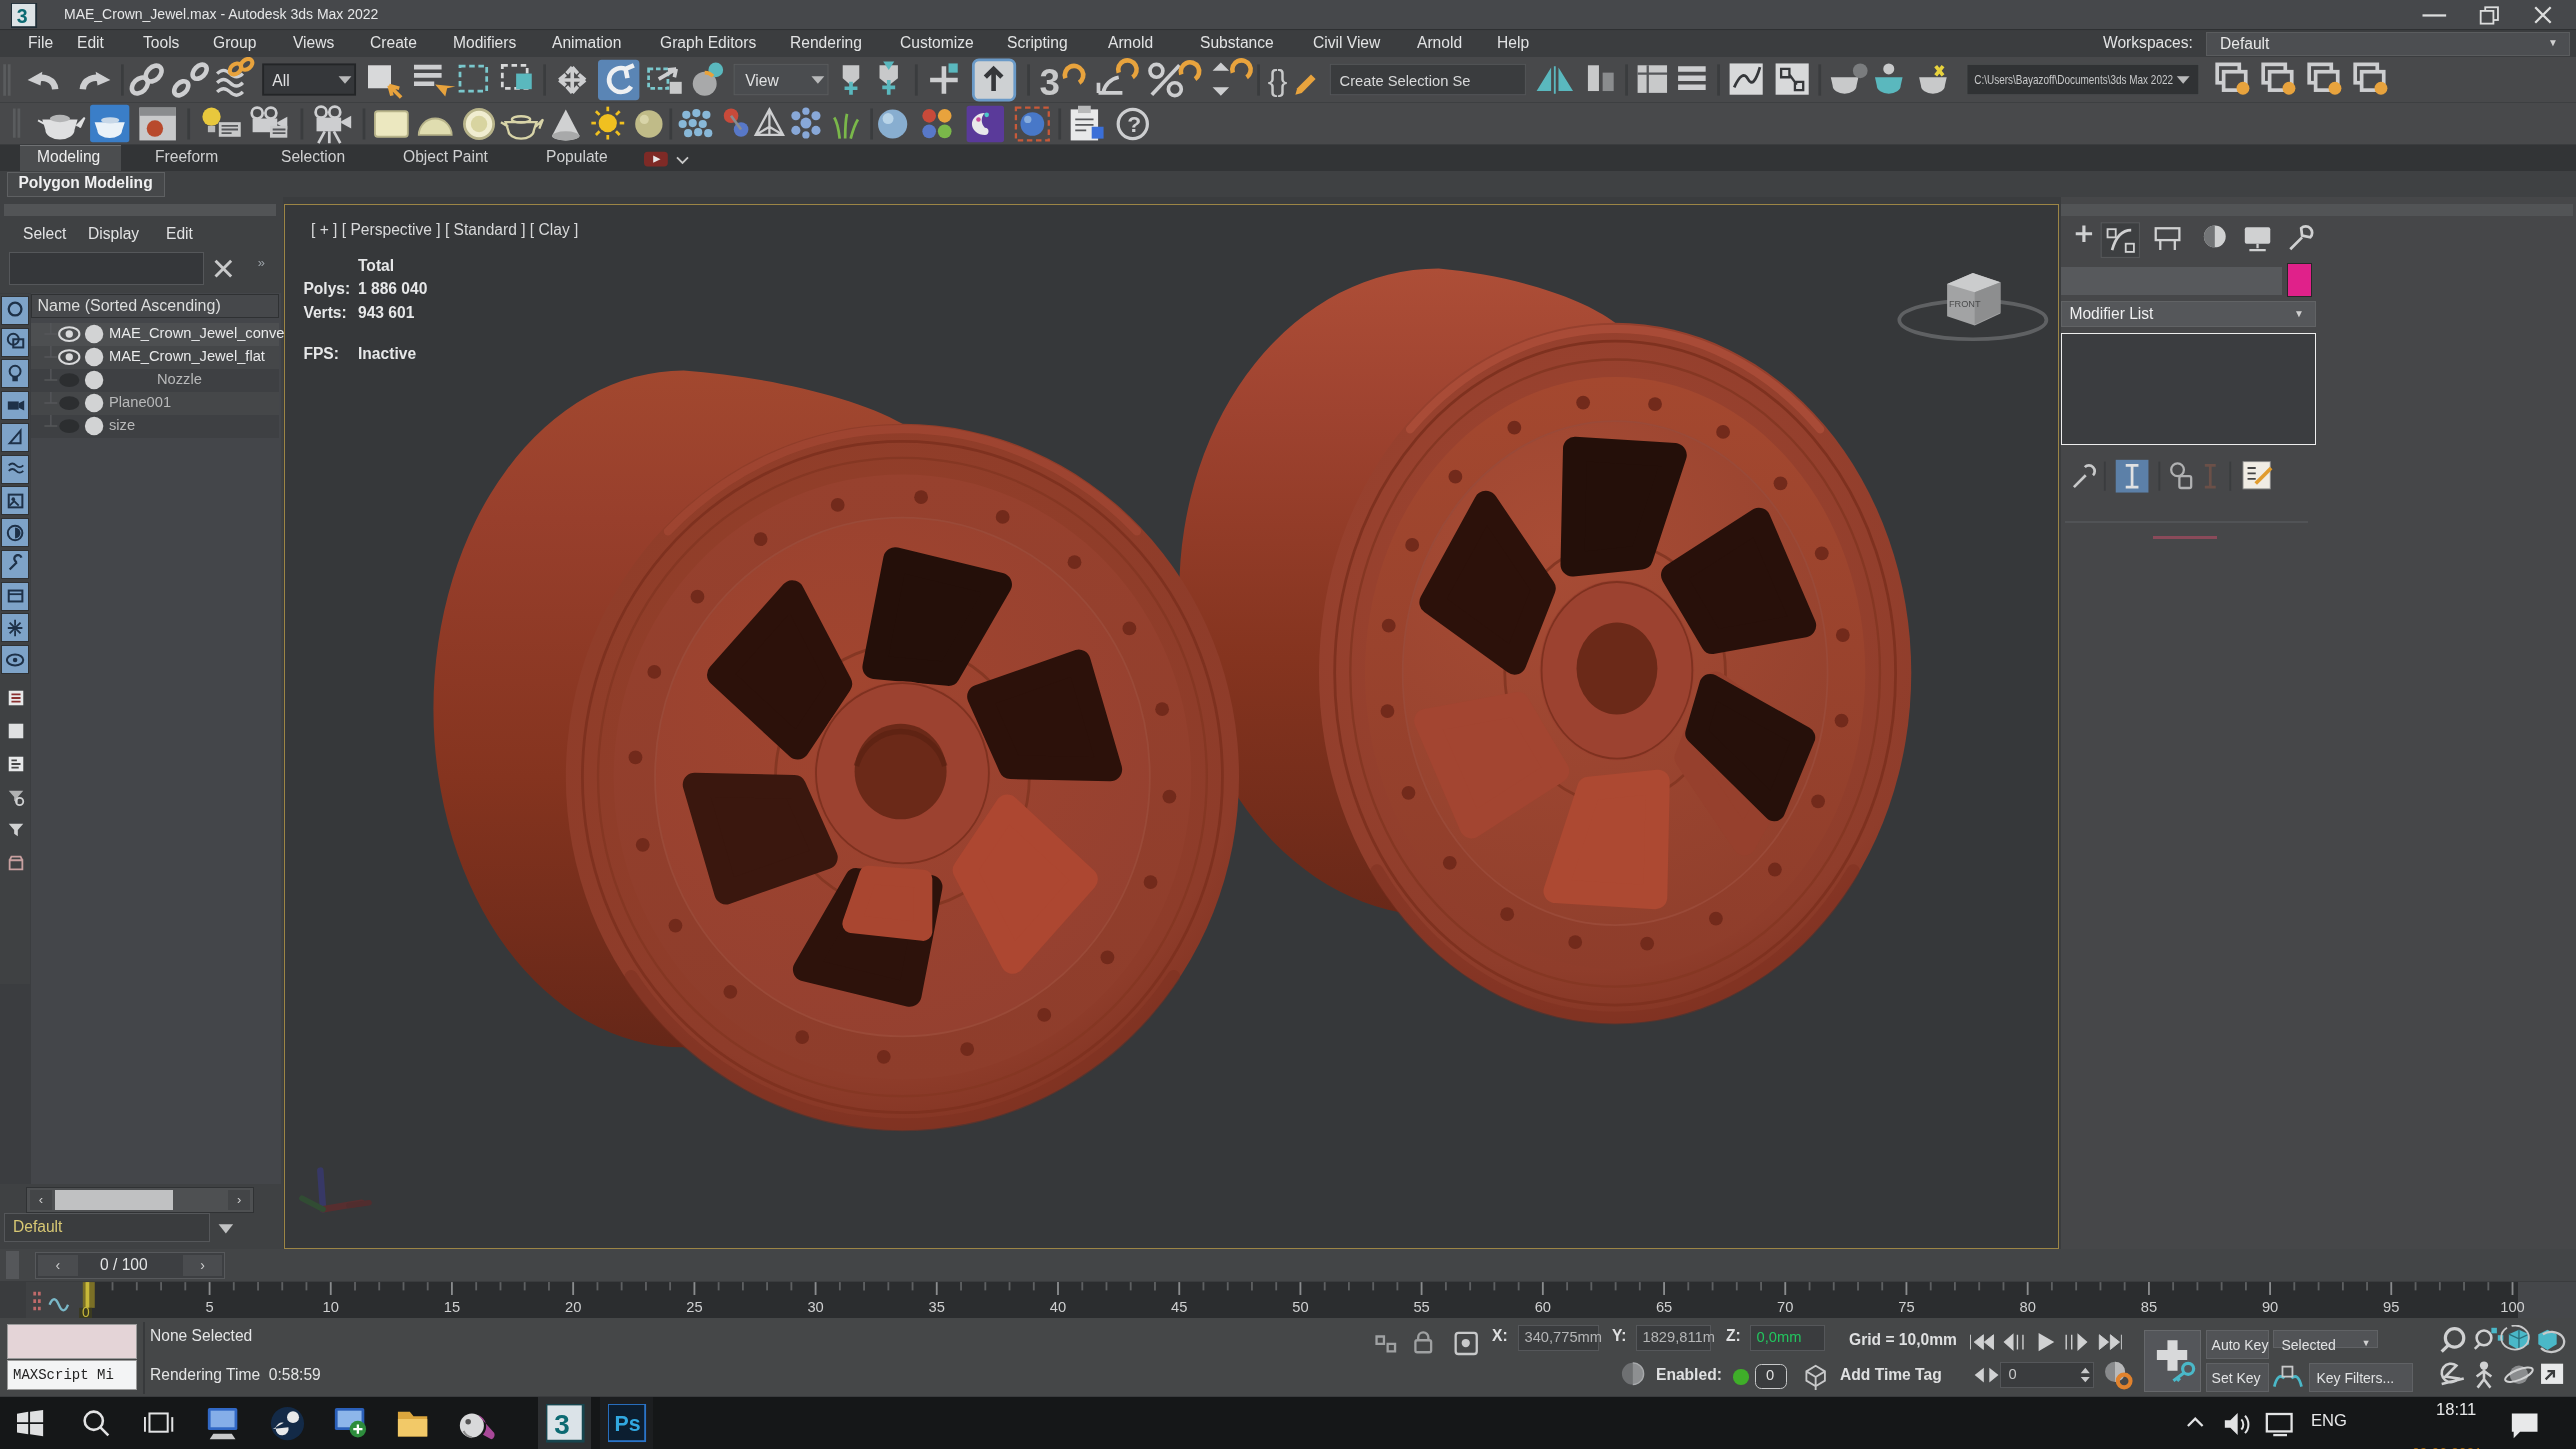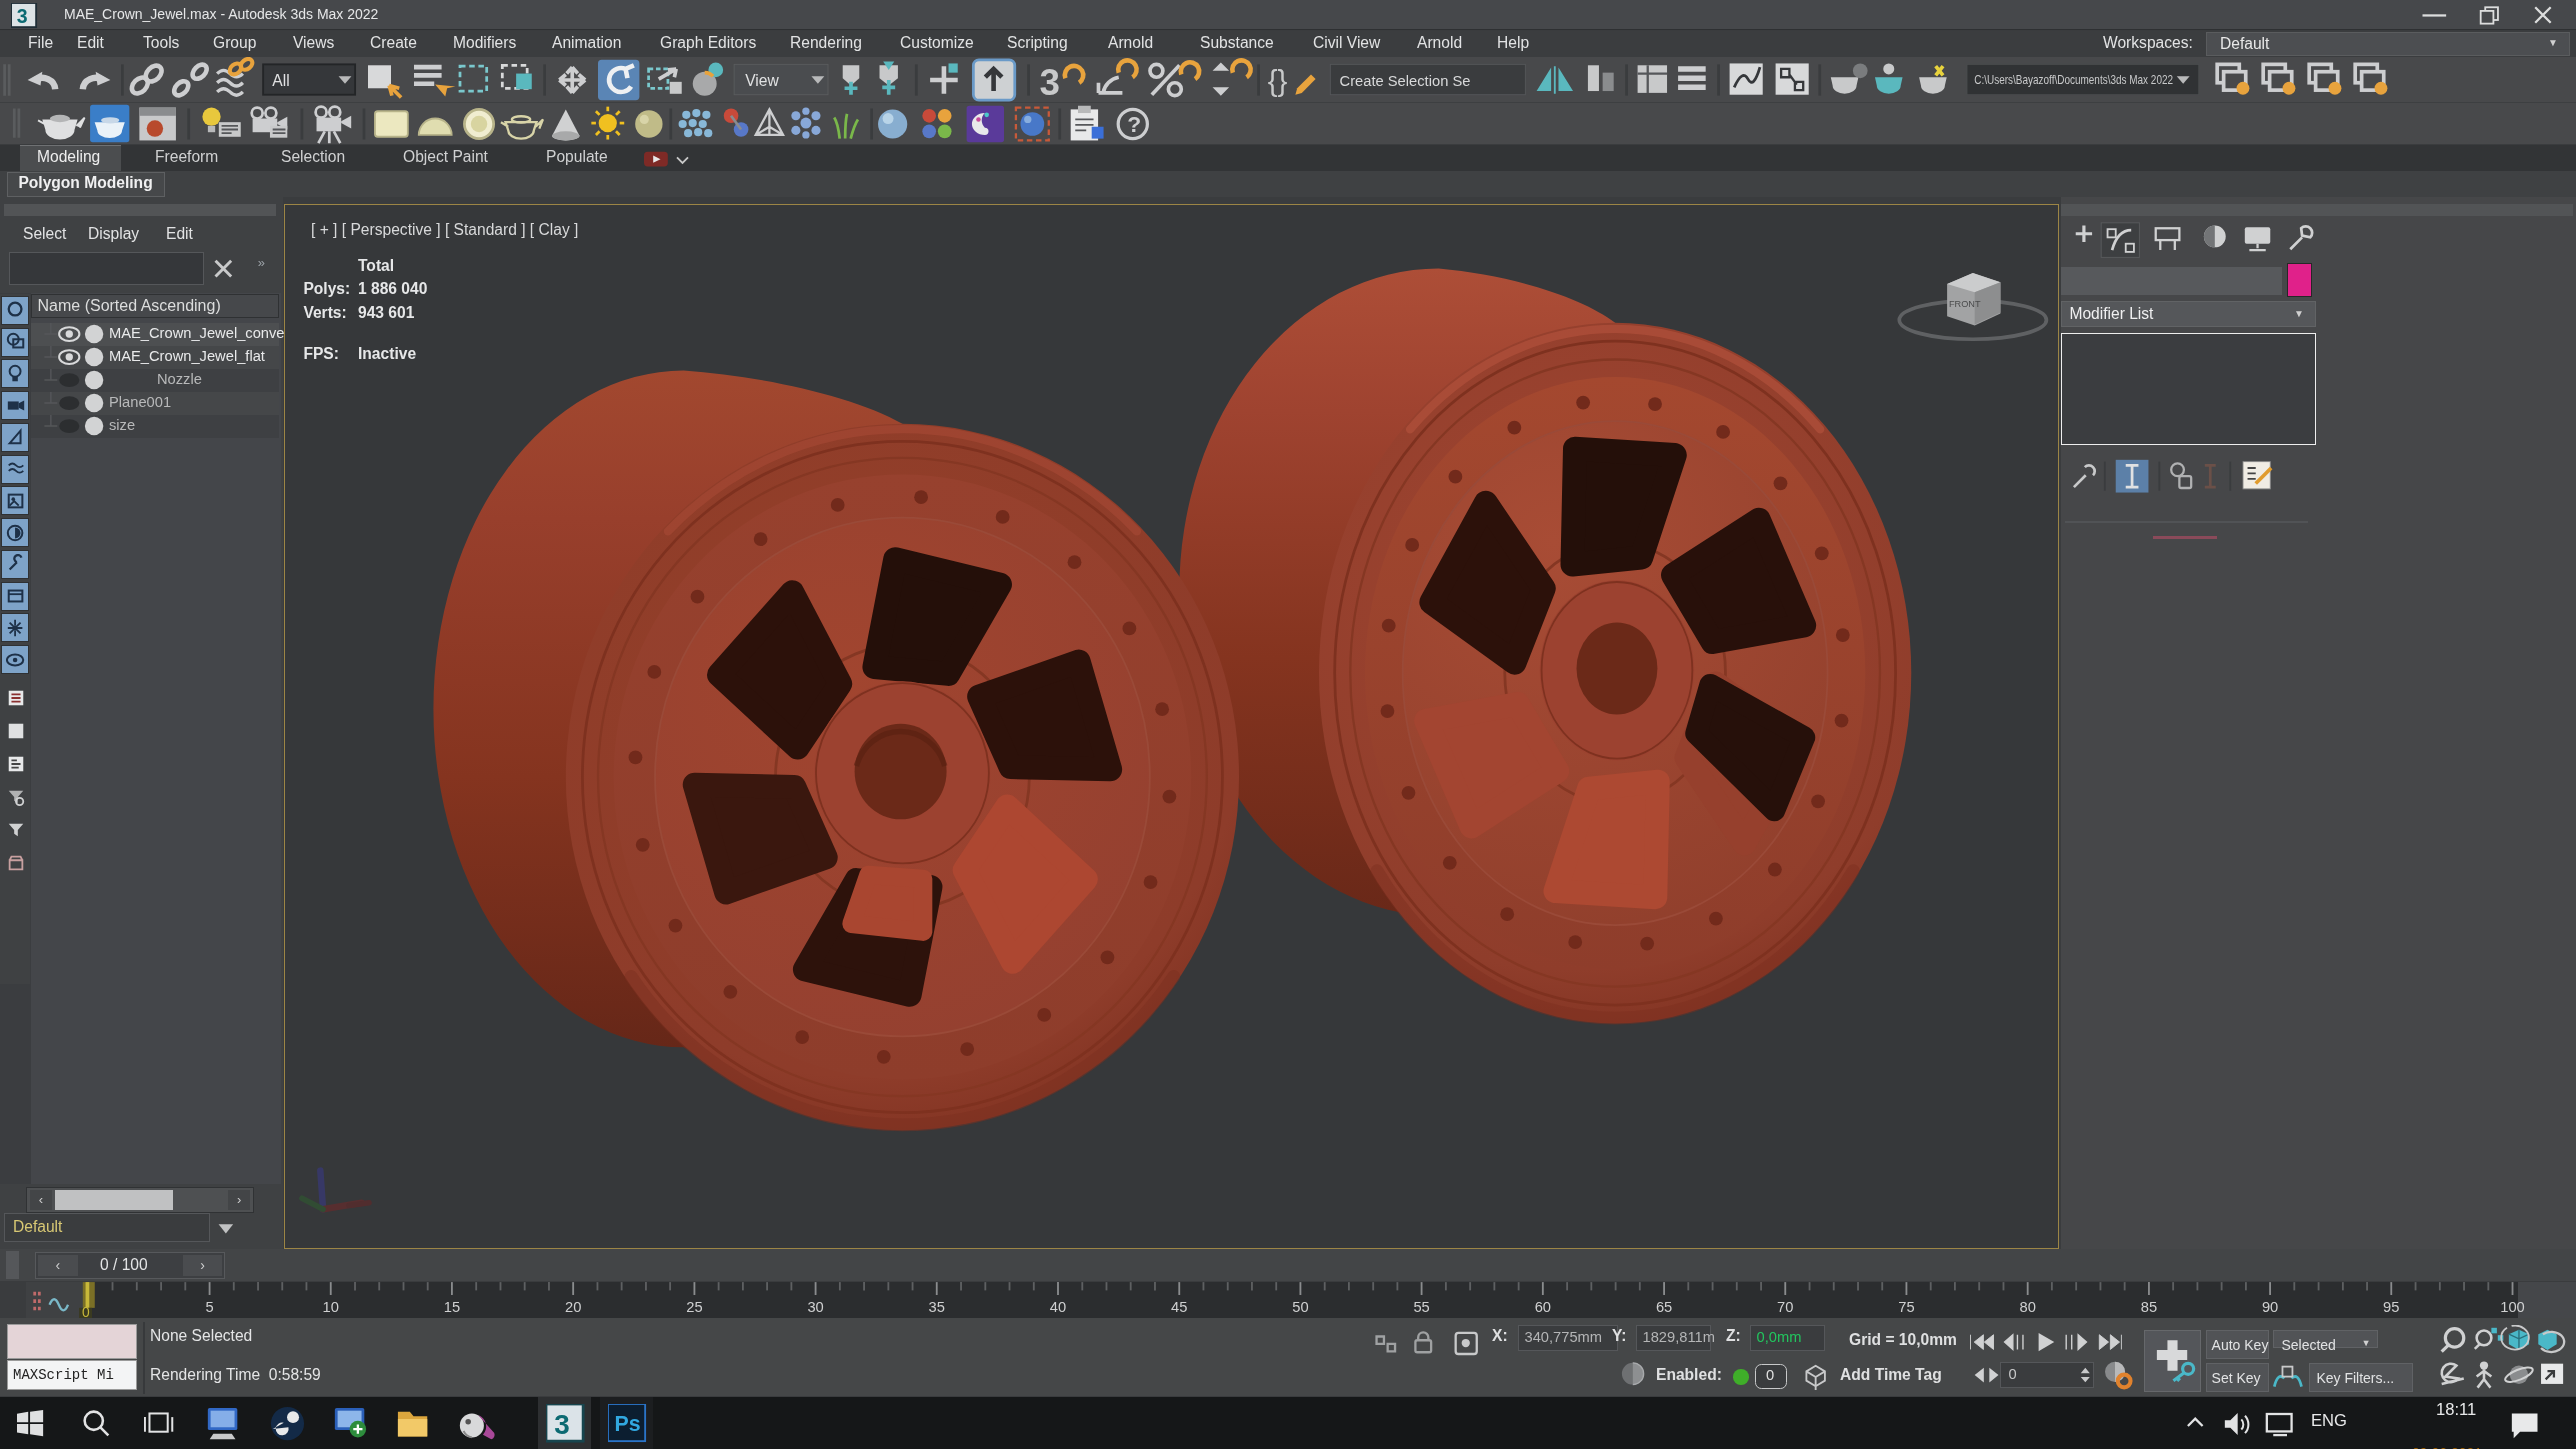--- a/index.html
+++ b/index.html
@@ -761,21 +761,21 @@
  <svg class="abs" style="left:1371px;top:11px" width="74" height="28" viewBox="0 0 80 30">
       <path d="M6,8 h8 v8 h-8 Z M18,16 h8 v8 h-8 Z" fill="none" stroke="#9fa1a2" stroke-width="2.5"></path>
       <rect x="48" y="12" width="17" height="13" rx="2" fill="none" stroke="#9fa1a2" stroke-width="2.5"></rect>
       <path d="M51,12 v-3 a5,5 0 0 1 11,0 v3" stroke="#9fa1a2" stroke-width="2.5" fill="none"></path>
     </svg>
     <svg class="abs" style="left:1452px;top:11px" width="33" height="28" viewBox="0 0 36 30">
       <rect x="4" y="4" width="23" height="23" rx="3" fill="none" stroke="#c8c9ca" stroke-width="2.5"></rect>
       <circle cx="15" cy="15" r="4.5" fill="#c8c9ca"></circle>
     </svg>
     <div class="txt" style="left:1492px;top:9.2px;font-size:15.6px;font-weight:bold;color:#dfe0e1;">X:</div>
-    <div class="abs" style="left:1518px;top:7.4px;width:100px;height:26px;background:#3a3c3e;border:0.9px solid #55575a;">
+    <div class="abs" style="left:1518px;top:7.4px;width:81px;height:26px;background:#3a3c3e;border:0.9px solid #55575a;">
       <span class="txt" style="left:5.5px;top:2.8px;font-size:14.7px;color:#b4b5b6;">340,775mm</span>
     </div>
     <div class="txt" style="left:1612px;top:9.2px;font-size:15.6px;font-weight:bold;color:#dfe0e1;">Y:</div>
     <div class="abs" style="left:1636px;top:7.4px;width:75px;height:26px;background:#3a3c3e;border:0.9px solid #55575a;">
       <span class="txt" style="left:5.5px;top:2.8px;font-size:14.7px;color:#b4b5b6;">1829,811m</span>
     </div>
     <div class="txt" style="left:1726px;top:9.2px;font-size:15.6px;font-weight:bold;color:#dfe0e1;">Z:</div>
     <div class="abs" style="left:1750px;top:7.4px;width:75px;height:26px;background:#3a3c3e;border:0.9px solid #55575a;">
       <span class="txt" style="left:5.5px;top:2.8px;font-size:14.7px;color:#22c55e;">0,0mm</span>
     </div>

